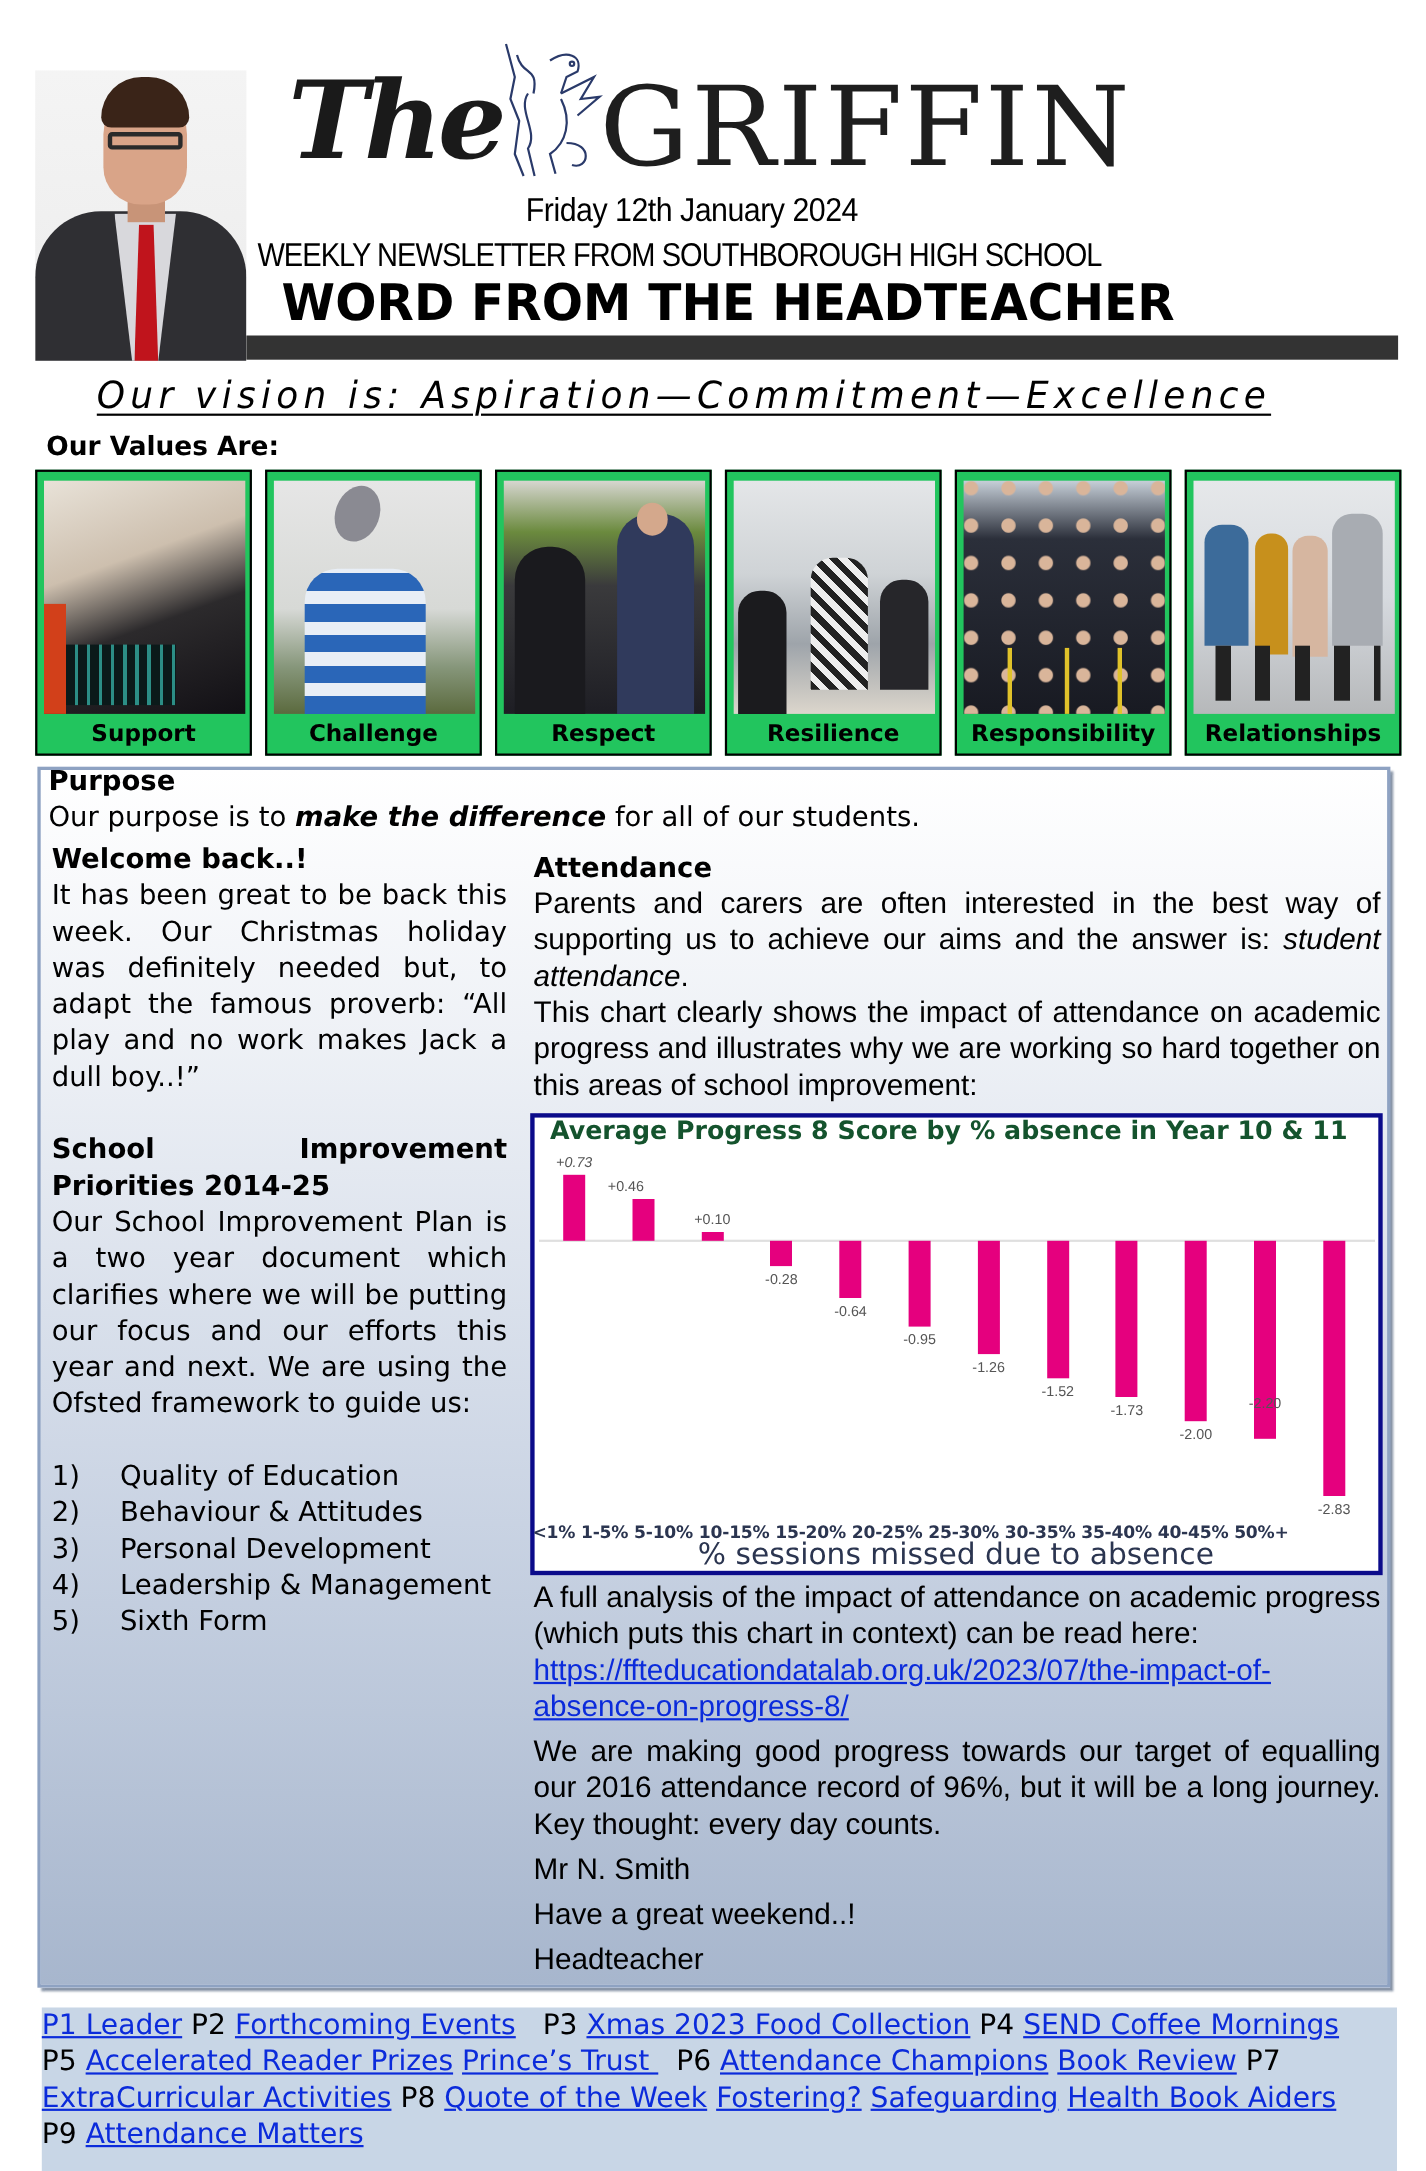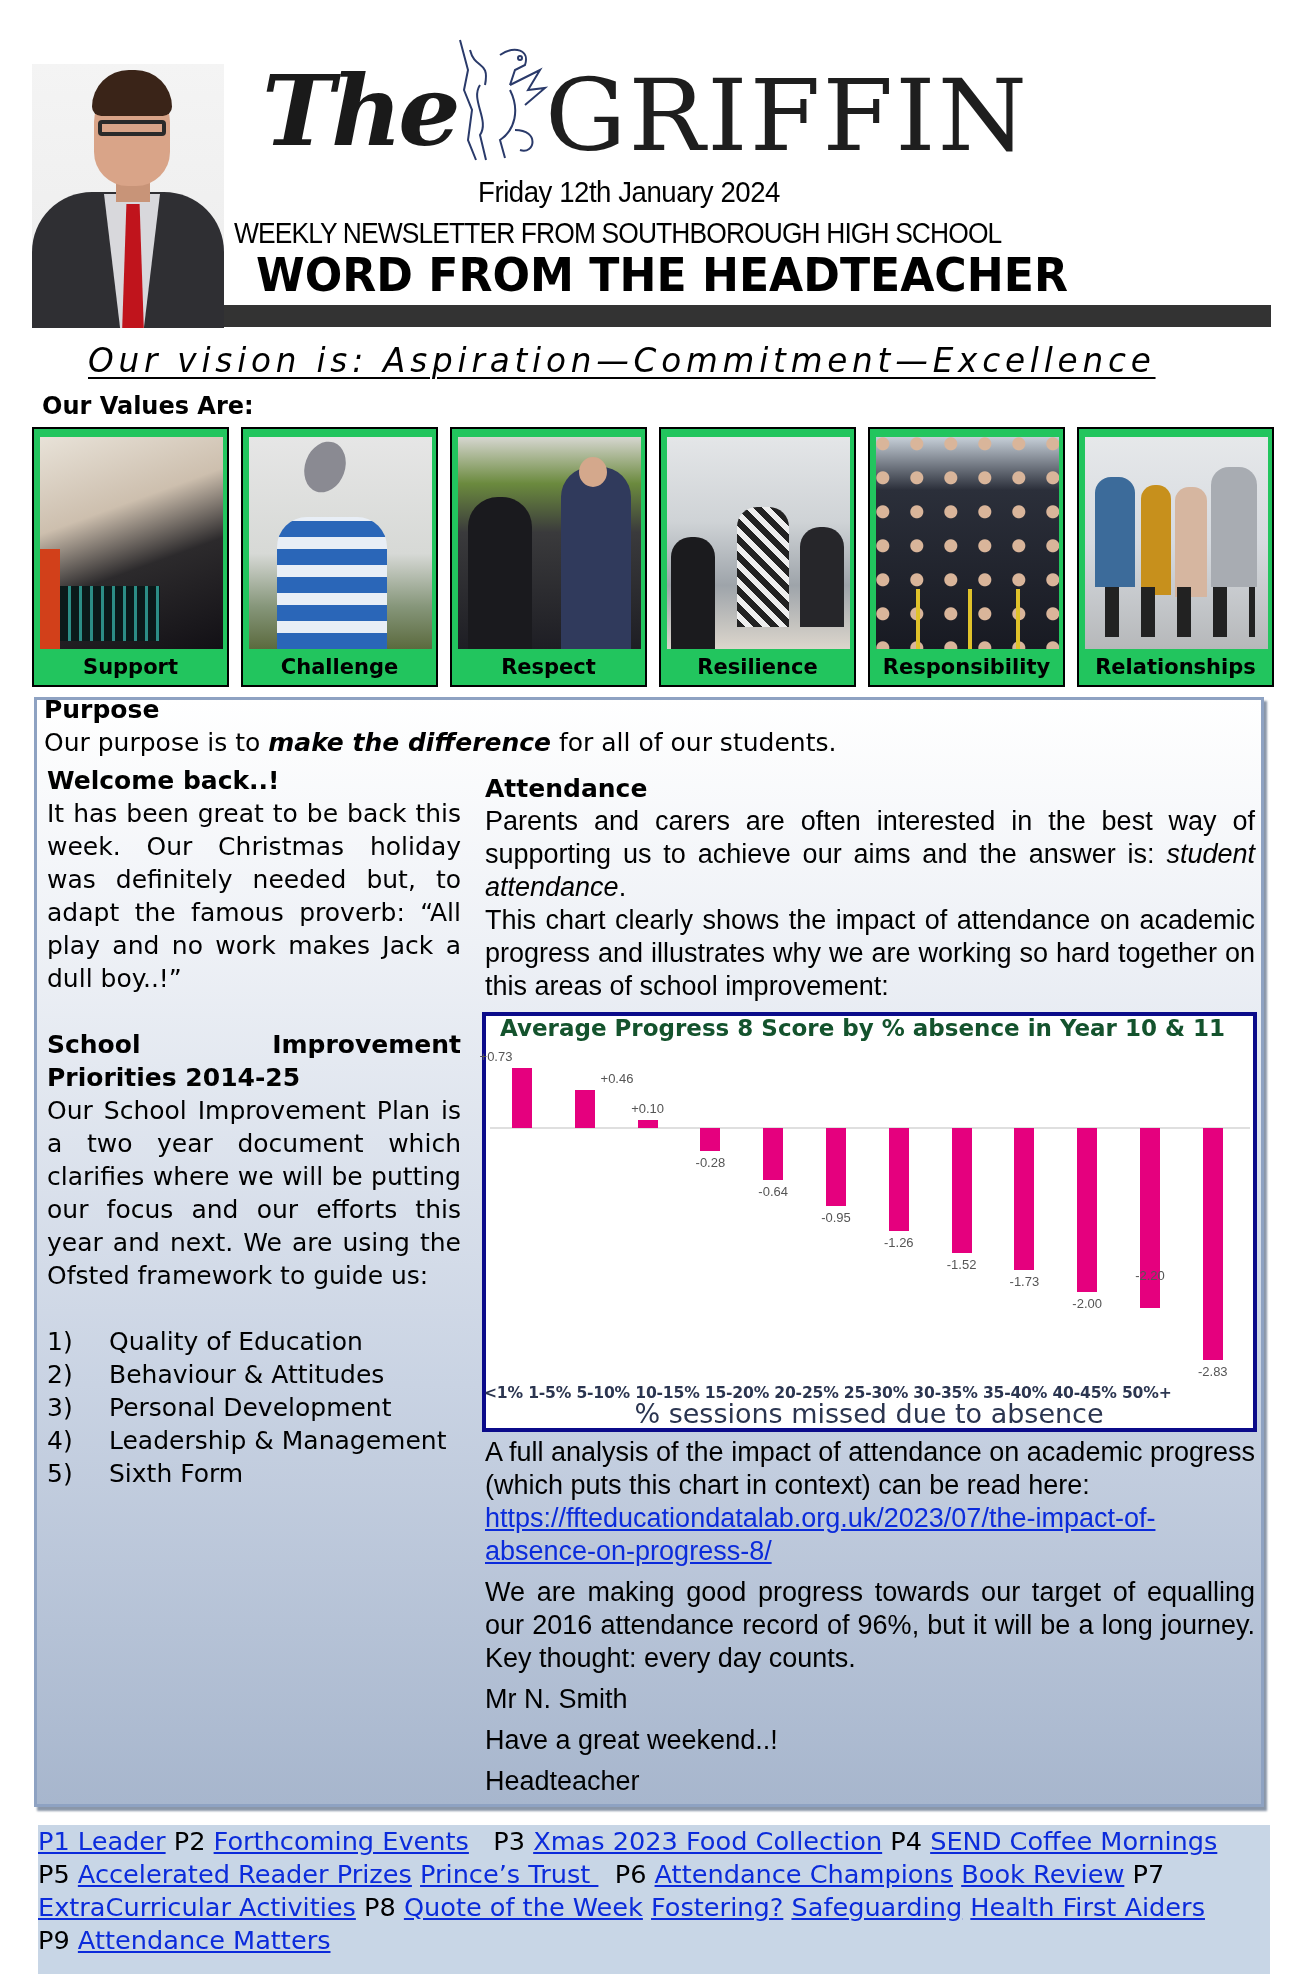--- a/index.html
+++ b/index.html
@@ -195,23 +195,23 @@
   <h3 style="font-family:'DejaVu Sans',sans-serif;font-size:25px">Attendance</h3>
   <p><span>Parents and carers are often interested in the best way of supporting us to achieve our aims and the answer is: </span><i>student attendance</i><span>.</span></p>
   <p>This chart clearly shows the impact of attendance on academic progress and illustrates why we are working so hard together on this areas of school improvement:</p>
 </div>
 
 <div id="chart-box" class="abs"></div>
 <div id="chart-title" class="abs">Average Progress 8 Score by % absence in Year 10 &amp; 11</div>
 <div id="chart-baseline" class="abs"></div>
 <div id="chart-bars">
     <div class="bar" style="left: 512px; top: 1068.14px; height: 59.86px; background: rgb(229, 0, 126);"></div>
-    <div class="bar-label" style="left: 461px; top: 1049.14px;">+0.73</div>
+    <div class="bar-label" style="left: 487px; top: 1049.14px; font-style: italic;">+0.73</div>
     <div class="bar" style="left: 574.8px; top: 1090.28px; height: 37.72px; background: rgb(229, 0, 126);"></div>
-    <div class="bar-label" style="left: 582px; top: 1071.28px;">+0.46</div>
+    <div class="bar-label" style="left: 534px; top: 1071.28px;">+0.46</div>
     <div class="bar" style="left: 637.6px; top: 1119.8px; height: 8.2px; background: rgb(229, 0, 126);"></div>
     <div class="bar-label" style="left: 612.6px; top: 1100.8px;">+0.10</div>
     <div class="bar" style="left: 700.4px; top: 1128px; height: 22.96px; background: rgb(229, 0, 126);"></div>
     <div class="bar-label" style="left: 675.4px; top: 1154.96px;">-0.28</div>
     <div class="bar" style="left: 763.2px; top: 1128px; height: 52.48px; background: rgb(229, 0, 126);"></div>
     <div class="bar-label" style="left: 738.2px; top: 1184.48px;">-0.64</div>
     <div class="bar" style="left: 826px; top: 1128px; height: 77.9px; background: rgb(229, 0, 126);"></div>
     <div class="bar-label" style="left: 801px; top: 1209.9px;">-0.95</div>
     <div class="bar" style="left: 888.8px; top: 1128px; height: 103.32px; background: rgb(229, 0, 126);"></div>
     <div class="bar-label" style="left: 863.8px; top: 1235.32px;">-1.26</div>
@@ -236,15 +236,15 @@
   <p>We are making good progress towards our target of equalling our 2016 attendance record of 96%, but it will be a long journey. Key thought: every day counts.</p>
   <p style="margin-top:8px">Mr N. Smith</p>
   <p style="margin-top:8px">Have a great weekend..!</p>
   <p style="margin-top:8px">Headteacher</p>
 </div>
 
 <div id="footer-box" class="abs"></div>
 <div id="footer-links" class="abs">
     <div style="white-space: pre;"><a class="link">P1 Leader</a><span class="pnum"> P2 </span><a class="link">Forthcoming Events</a><span class="pnum">   P3 </span><a class="link">Xmas 2023 Food Collection</a><span class="pnum"> P4 </span><a class="link">SEND Coffee Mornings</a></div>
     <div style="white-space: pre;"><span class="pnum">P5 </span><a class="link">Accelerated Reader Prizes</a><span class="pnum"> </span><a class="link">Prince’s Trust </a><span class="pnum">  P6 </span><a class="link">Attendance Champions</a><span class="pnum"> </span><a class="link">Book Review</a><span class="pnum"> P7</span></div>
-    <div style="white-space: pre;"><a class="link">ExtraCurricular Activities</a><span class="pnum"> P8 </span><a class="link">Quote of the Week</a><span class="pnum"> </span><a class="link">Fostering?</a><span class="pnum"> </span><a class="link">Safeguarding</a><span class="pnum"> </span><a class="link">Health First Aiders</a></div>
+    <div style="white-space: pre;"><a class="link">ExtraCurricular Activities</a><span class="pnum"> P8 </span><a class="link">Quote of the Week</a><span class="pnum"> </span><a class="link">Fostering?</a><span class="pnum"> </span><a class="link">Safeguarding</a><span class="pnum"> </span><a class="link">Health Book Aiders</a></div>
     <div style="white-space: pre;"><span class="pnum">P9 </span><a class="link">Attendance Matters</a></div>
   </div>
 
 </body></html>

